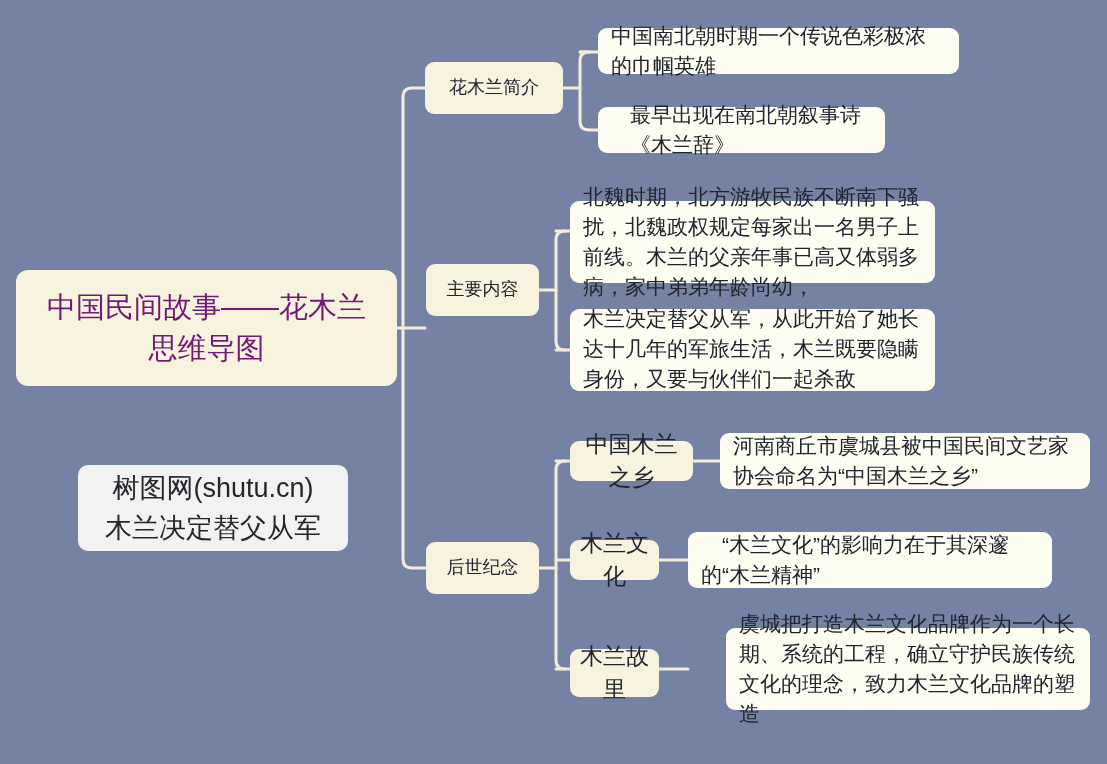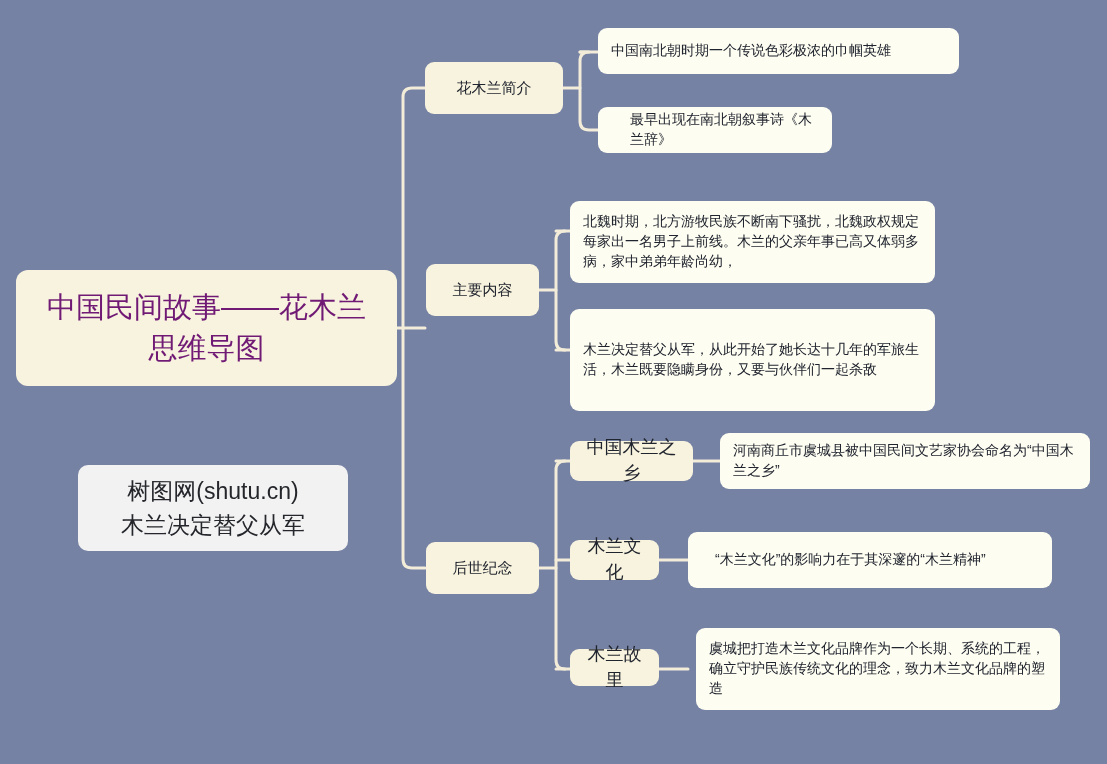--- a/index.html
+++ b/index.html
@@ -51,48 +51,48 @@
     justify-content: center;
     text-align: center;
     font-size: 29px;
     color: #701a75;
     padding: 10px 16px;
   }
   .node.branch {
     background: #f8f3de;
     justify-content: center;
     text-align: center;
-    font-size: 15px;
+    font-size: 18px;
     padding: 6px 12px;
   }
   .node.sub {
     background: #f8f3de;
     justify-content: center;
     text-align: center;
-    font-size: 18px;
+    font-size: 23px;
     padding: 5px 10px;
   }
   .node.leaf {
     background: #fdfdf1;
-    font-size: 14px;
+    font-size: 21px;
     padding: 9px 13px;
     align-items: center;
     text-align: left;
   }
   .watermark {
     position: absolute;
     box-sizing: border-box;
     background: #f2f2f2;
     border-radius: 10px;
     display: flex;
     flex-direction: column;
     align-items: center;
     justify-content: center;
     color: #24262b;
-    font-size: 23px;
+    font-size: 27px;
     line-height: 1.5;
     text-align: center;
   }
 </style>
 </head>
 <body>
 
 <div id="canvas">
 
   <svg class="links" viewBox="0 0 1107 764">
@@ -133,33 +133,33 @@
   </div>
 
   <div class="node branch" style="left:425px; top:62px; width:138px; height:52px;">
     <span>花木兰简介</span>
   </div>
 
   <div class="node leaf" style="left:598px; top:28px; width:361px; height:46px;">
     <span>中国南北朝时期一个传说色彩极浓的巾帼英雄</span>
   </div>
 
-  <div class="node leaf" style="left:598px; top:107px; width:234px; height:46px;padding-left:32px;">
+  <div class="node leaf" style="left:598px; top:107px; width:287px; height:46px;padding-left:32px;">
     <span>最早出现在南北朝叙事诗《木兰辞》</span>
   </div>
 
   <div class="node branch" style="left:426px; top:264px; width:113px; height:52px;">
     <span>主要内容</span>
   </div>
 
   <div class="node leaf" style="left:570px; top:190px; width:365px; height:82px;margin-top:11px;">
     <span>北魏时期，北方游牧民族不断南下骚扰，北魏政权规定每家出一名男子上前线。木兰的父亲年事已高又体弱多病，家中弟弟年龄尚幼，</span>
   </div>
 
-  <div class="node leaf" style="left:570px; top:309px; width:365px; height:102px;">
+  <div class="node leaf" style="left:570px; top:309px; width:365px; height:82px;font-family:Liberation Serif, serif;">
     <span>木兰决定替父从军，从此开始了她长达十几年的军旅生活，木兰既要隐瞒身份，又要与伙伴们一起杀敌</span>
   </div>
 
   <div class="node branch" style="left:426px; top:542px; width:113px; height:52px;">
     <span>后世纪念</span>
   </div>
 
   <div class="node sub" style="left:570px; top:441px; width:123px; height:40px;">
     <span>中国木兰之乡</span>
   </div>
@@ -169,21 +169,21 @@
   </div>
 
   <div class="node sub" style="left:570px; top:540px; width:89px; height:40px;align-items:center;">
     <span>木兰文化</span>
   </div>
 
   <div class="node leaf" style="left:688px; top:532px; width:364px; height:56px;">
     <span>　“木兰文化”的影响力在于其深邃的“木兰精神”</span>
   </div>
 
-  <div class="node sub" style="left:570px; top:649px; width:89px; height:37px;">
+  <div class="node sub" style="left:570px; top:649px; width:89px; height:48px;">
     <span>木兰故里</span>
   </div>
 
-  <div class="node leaf" style="left:696px; top:628px; width:364px; height:82px;">
+  <div class="node leaf" style="left:726px; top:628px; width:364px; height:82px;">
     <span>虞城把打造木兰文化品牌作为一个长期、系统的工程，确立守护民族传统文化的理念，致力木兰文化品牌的塑造</span>
   </div>
 
 </div>
 
 </body></html>

